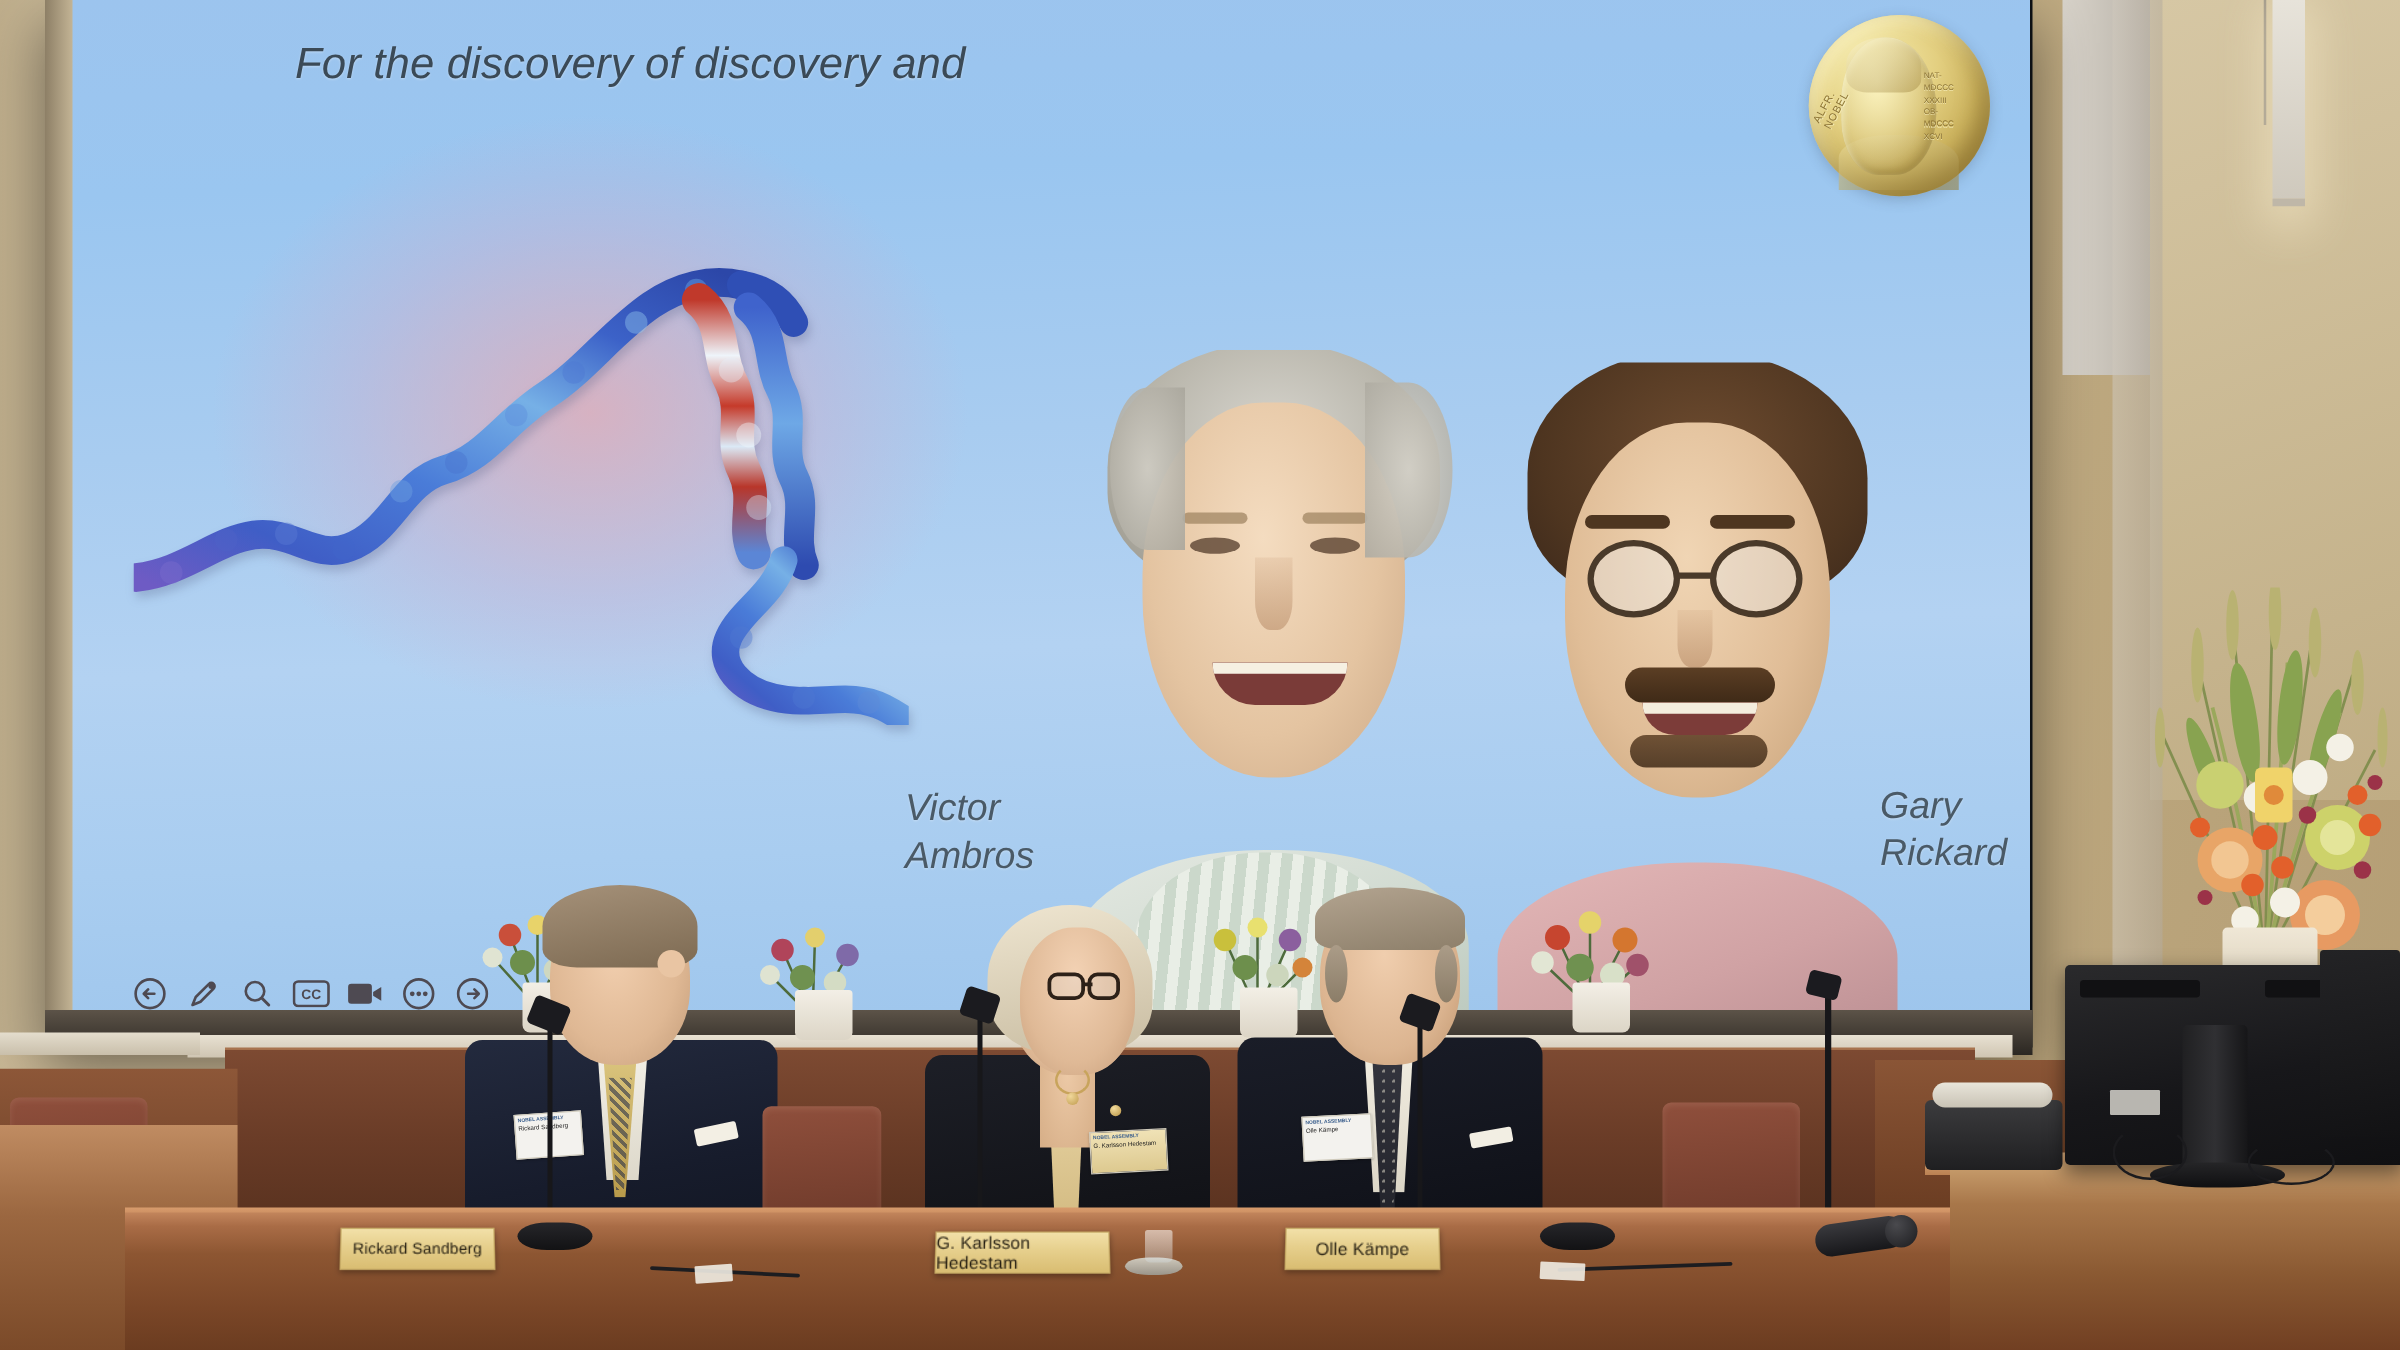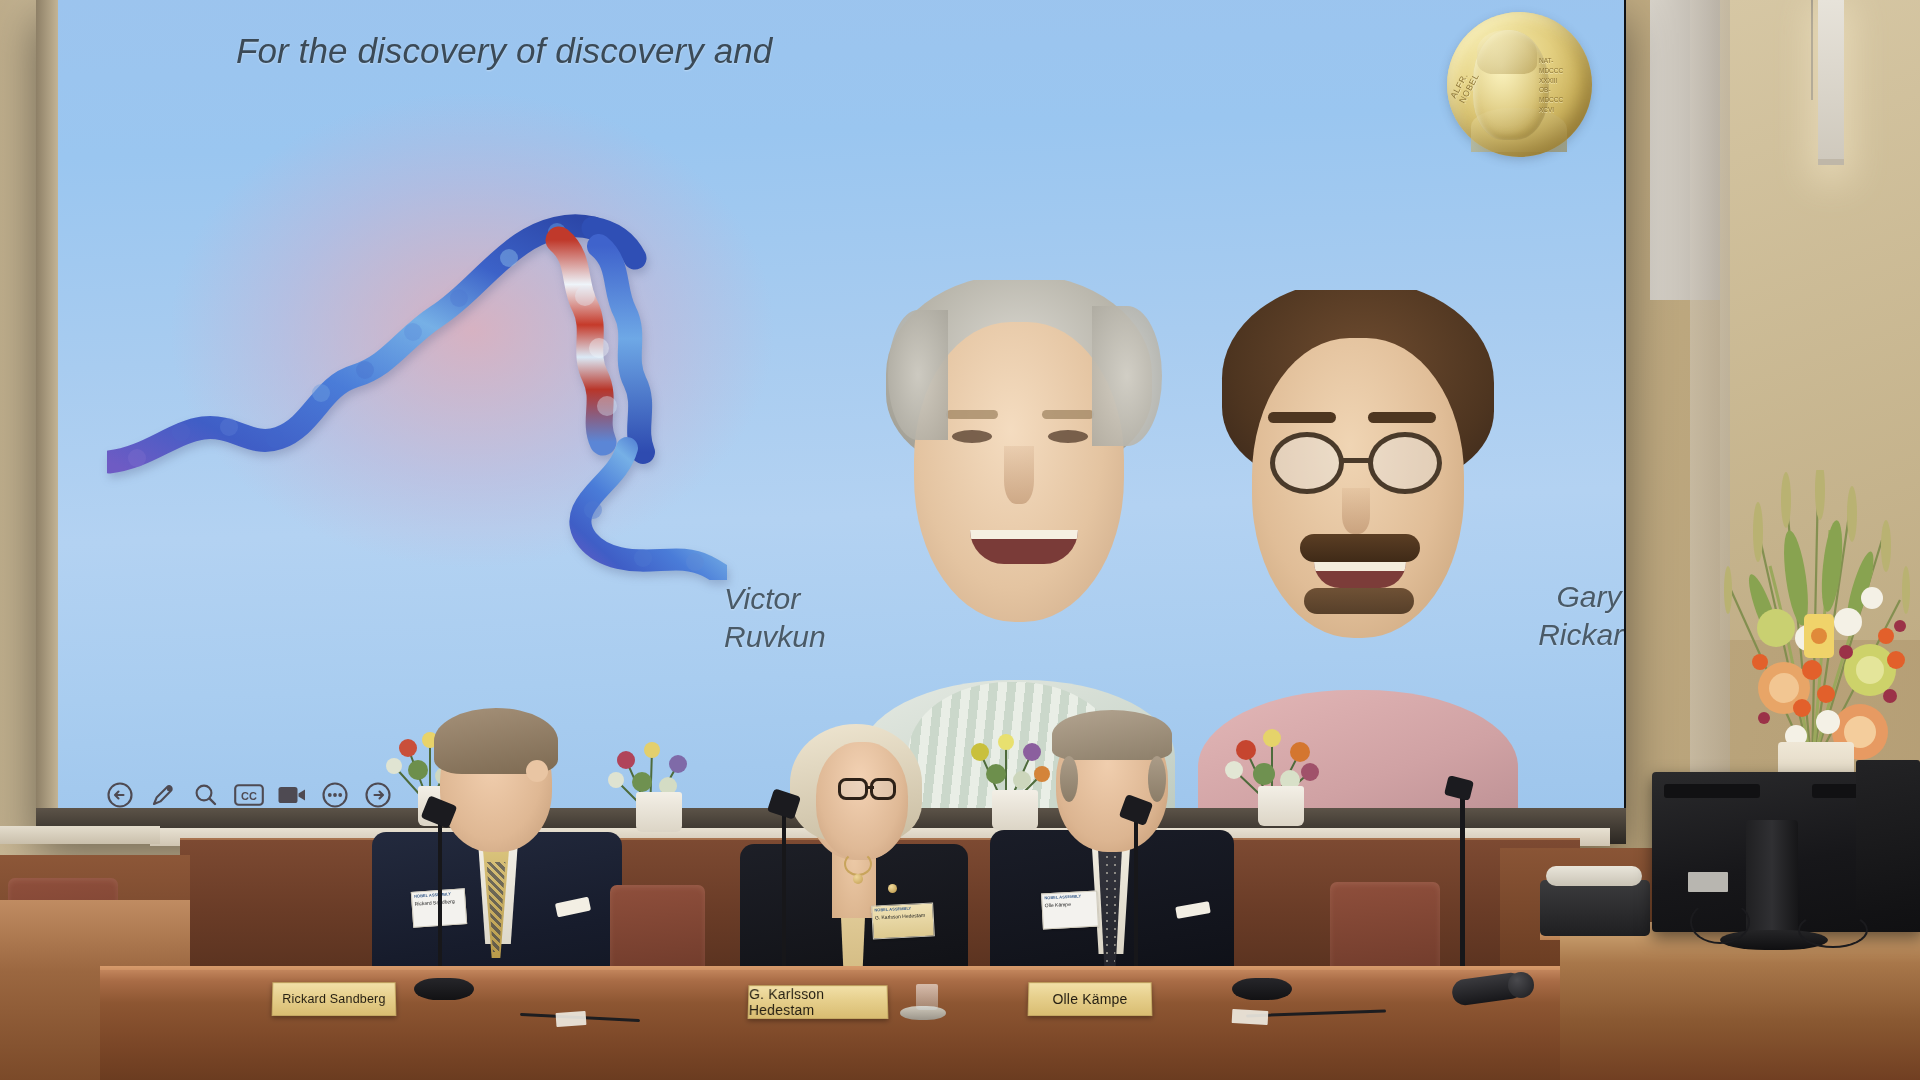--- a/index.html
+++ b/index.html
@@ -123,24 +123,24 @@
   .photo-ambros{ left:800px; top:280px; width:330px; height:545px; }
   .photo-ruvkun{ left:1140px; top:290px; width:330px; height:535px; }
 
   .ph-hair{ position:absolute; border-radius:50% 50% 40% 40%; }
   .ph-face{ position:absolute; border-radius:46% 46% 48% 48%; }
   .ph-body{ position:absolute; border-radius:48% 48% 0 0; }
 
   
   .slide-name{
     position:absolute; font-style:italic; font-size:30px; line-height:1.28;
-    color:#4a5a67; text-shadow:0 1px 2px rgba(255,255,255,.3);
+    color:#4a5a67; text-shadow:0 1px 2px rgba(255,255,255,.3);margin-top:48px;
   }
   .name-ambros{ left:672px; top:580px; width:160px; text-align:left; }
-  .name-ruvkun{ left:1452px; top:578px; width:170px; text-align:center; }
+  .name-ruvkun{ left:1452px; top:578px; width:170px; text-align:left; }
 
   
   .player-bar{
     position:absolute; left:45px; top:775px; height:40px;
     display:flex; align-items:center; gap:13px;
     padding:0 8px;
   }
   .pbtn{
     width:30px; height:30px; display:flex; align-items:center; justify-content:center;
     color:#4e4a52; cursor:pointer;
@@ -471,21 +471,21 @@
         <div>MDCCC</div>
         <div>XXXIII</div>
         <div>OB-</div>
         <div>MDCCC</div>
         <div>XCVI</div>
       </div>
     </div>
 
     <div class="slide-name name-ambros">
       <div>Victor</div>
-      <div>Ruvkun</div>
+      <div>Ambros</div>
     </div>
     <div class="slide-name name-ruvkun">
       <div>Gary</div>
       <div>Rickard</div>
     </div>
 
     <div class="player-bar">
       <div class="pbtn">
         <svg width="26" height="26" viewBox="0 0 26 26">
           <circle cx="13" cy="13" r="11.5" fill="none" stroke="#4e4a52" stroke-width="2.1"></circle>

